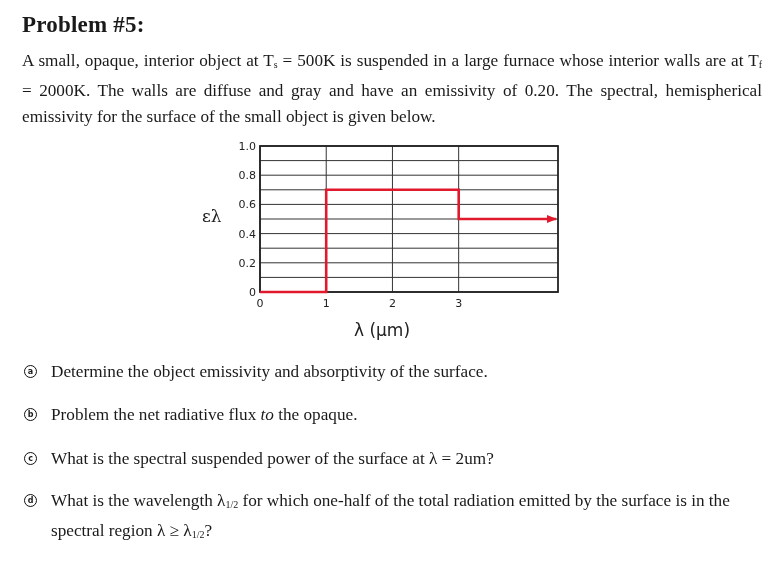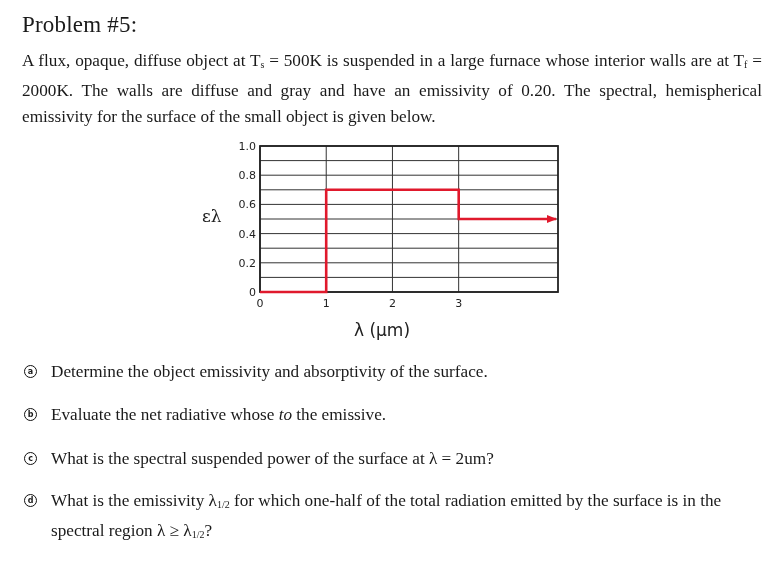--- a/index.html
+++ b/index.html
@@ -1,39 +1,39 @@
 <!DOCTYPE html>
 <html><head>
 <meta charset="utf-8">
 <style>
   html, body { margin: 0; padding: 0; background: #ffffff; }
   body { width: 784px; height: 576px; position: relative; overflow: hidden;
          font-family: "Liberation Serif", "DejaVu Serif", serif; color: #1a1a1a; }
-  .title { position: absolute; left: 22px; top: 12px; font-size: 23px; font-weight: normal; letter-spacing: 0.2px; }
+  .title { position: absolute; left: 22px; top: 12px; font-size: 23px; font-weight: bold; letter-spacing: 0.2px; }
   .intro { position: absolute; left: 22px; top: 48px; width: 740px; font-size: 17.2px; line-height: 26px; text-align: justify; }
   .intro sub { font-size: 10px; vertical-align: -2px; }
   .chart { position: absolute; left: 190px; top: 138px; width: 380px; height: 205px; }
   .chart svg { width: 380px; height: 205px; display: block; }
   .q { position: absolute; left: 24px; font-size: 17.2px; line-height: 26px; }
   .q .marker { position: absolute; left: 0; top: 6px; width: 11px; height: 11px; border: 1.6px solid #111;
                border-radius: 50%; font-family: "DejaVu Sans", sans-serif; font-size: 8px; line-height: 11px;
                text-align: center; font-weight: bold; }
   .q .text { position: absolute; left: 27px; top: 0; width: 700px; }
   .q sub { font-size: 10px; vertical-align: -2px; font-family: Liberation Serif, serif; }
   #qa { top: 359px; }
   #qb { top: 402px; }
   #qc { top: 446px; }
   #qd { top: 488px; }
 </style>
 </head>
 <body>
 
 <div class="title">Problem #5:</div>
 
-<div class="intro"><span>A flux, opaque, diffuse object at T</span><sub>s</sub><span> = 500K is suspended in a large furnace whose interior walls are at T</span><sub>f</sub><span> = 2000K.  The walls are diffuse and gray and have an emissivity of 0.20.  The spectral, hemispherical emissivity for the surface of the small object is given below.</span></div>
+<div class="intro"><span>A small, opaque, interior object at T</span><sub>s</sub><span> = 500K is suspended in a large furnace whose interior walls are at T</span><sub>f</sub><span> = 2000K.  The walls are diffuse and gray and have an emissivity of 0.20.  The spectral, hemispherical emissivity for the surface of the small object is given below.</span></div>
 
 <div class="chart">
   <svg id="chart-svg" viewBox="0 0 380 205" xmlns="http://www.w3.org/2000/svg">
     <defs>
       <marker id="arrowhead" markerWidth="10" markerHeight="8" refX="9" refY="4" orient="auto" markerUnits="userSpaceOnUse">
         <path d="M0,0 L10,4 L0,8 Z" fill="#e0192c"></path>
       </marker>
     </defs>
     <g id="grid">
         <line x1="70" x2="368" y1="154" y2="154" stroke="#333" stroke-width="1"></line>
@@ -71,24 +71,24 @@
   </svg>
 </div>
 
 <div class="q" id="qa">
   <span class="marker">a</span>
   <span class="text">Determine the object emissivity and absorptivity of the surface.</span>
 </div>
 
 <div class="q" id="qb">
   <span class="marker">b</span>
-  <span class="text"><span>Evaluate the net radiative whose </span><em>to</em><span> the emissive.</span></span>
+  <span class="text"><span>Problem the net radiative flux </span><em>to</em><span> the opaque.</span></span>
 </div>
 
 <div class="q" id="qc">
   <span class="marker">c</span>
   <span class="text">What is the spectral suspended power of the surface at λ = 2um?</span>
 </div>
 
 <div class="q" id="qd">
   <span class="marker">d</span>
-  <span class="text"><span>What is the emissivity λ</span><sub>1/2</sub><span> for which one-half of the total radiation emitted by the surface is in the spectral region λ ≥ λ</span><sub>1/2</sub><span>?</span></span>
+  <span class="text"><span>What is the wavelength λ</span><sub>1/2</sub><span> for which one-half of the total radiation emitted by the surface is in the spectral region λ ≥ λ</span><sub>1/2</sub><span>?</span></span>
 </div>
 
 </body></html>

